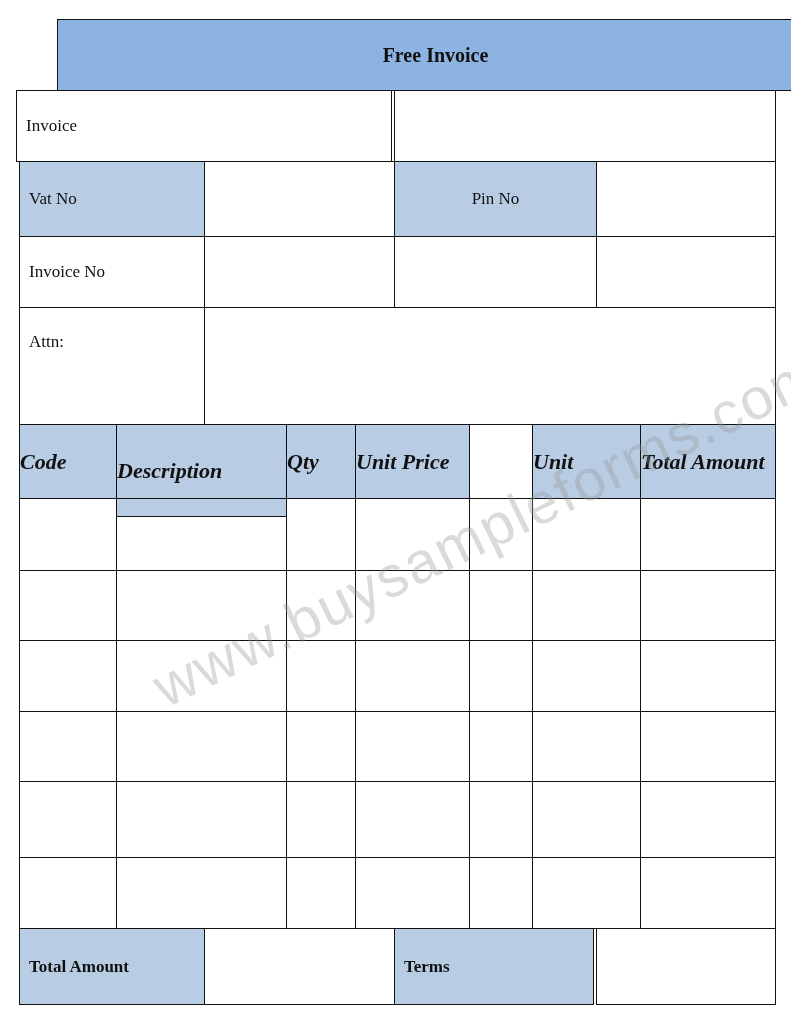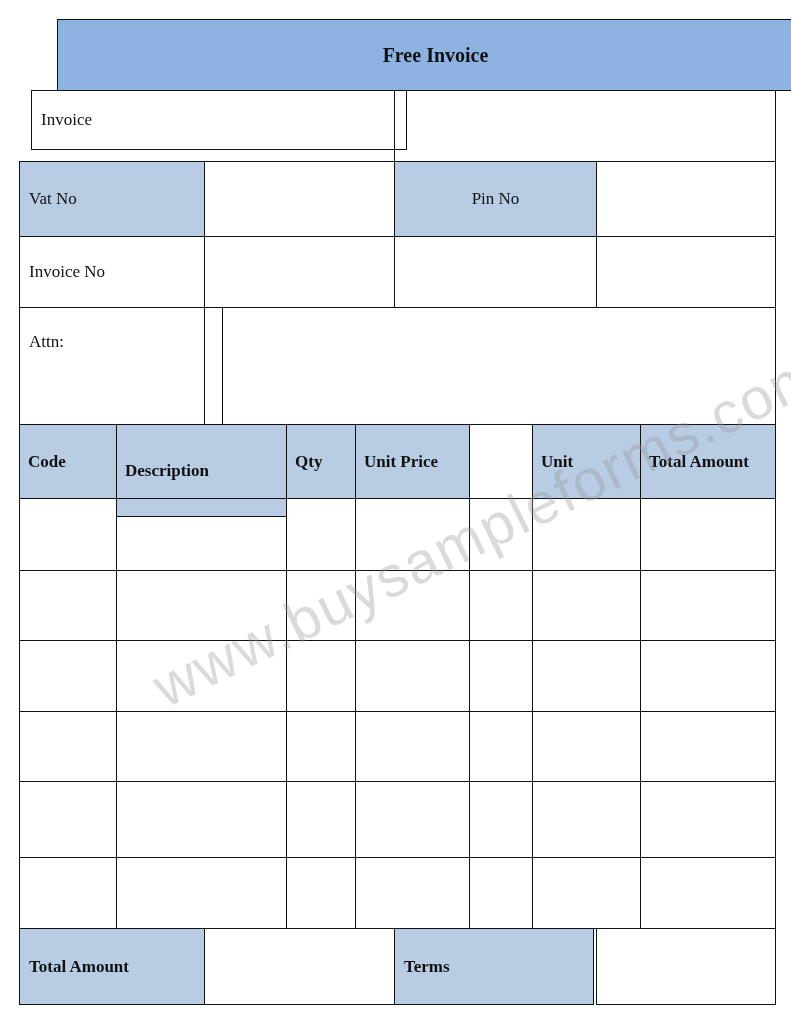--- a/index.html
+++ b/index.html
@@ -4,44 +4,44 @@
 <style>
   html, body { margin: 0; padding: 0; background: #ffffff; }
   body { width: 791px; height: 1024px; position: relative; overflow: hidden; font-family: "Liberation Serif", serif; color: #111; }
   .page { position: absolute; left: 0; top: 0; width: 791px; height: 1024px; }
   .cell { position: absolute; box-sizing: border-box; border: 1.5px solid #111; display: flex; align-items: center; font-size: 17px; }
   .shade { background: #b8cce4; }
   .title { background: #8db3e2; justify-content: center; font-weight: bold; font-size: 20px; margin-left: 38px; }
   .pad { padding-left: 9px; }
   .center { justify-content: center; }
   .top { align-items: flex-start; padding-top: 24px; }
-  .hdr { font-weight: bold; font-size: 17px; padding-left: 8px; }
+  .hdr { font-weight: bold; font-style: italic; font-size: 22px; }
   .foot { font-weight: bold; font-size: 17px; padding-left: 9px; }
   .watermark { position: absolute; left: 120px; top: 500px; font-family: "Liberation Sans", sans-serif; font-size: 58px; color: rgba(150,150,150,0.35); transform: rotate(-26deg); transform-origin: left top; white-space: nowrap; pointer-events: none; letter-spacing: 2px; }
 </style>
 </head>
 <body>
 
 <div class="page">
 
   <div class="cell title" style="left:19px;top:19px;width:757px;height:72px;">Free Invoice</div>
 
-  <div class="cell pad" style="left:31px;top:90px;width:376px;height:60px;text-align:right;">Invoice</div>
+  <div class="cell pad" style="left:16px;top:90px;width:376px;height:72px;text-align:right;">Invoice</div>
   <div class="cell pad" style="left:394px;top:90px;width:382px;height:72px;"></div>
 
   <div class="cell shade pad" style="left:19px;top:161px;width:186px;height:76px;">Vat No</div>
   <div class="cell pad" style="left:204px;top:161px;width:191px;height:76px;"></div>
   <div class="cell shade center" style="left:394px;top:161px;width:203px;height:76px;">Pin No</div>
   <div class="cell pad" style="left:596px;top:161px;width:180px;height:76px;"></div>
 
   <div class="cell pad" style="left:19px;top:236px;width:186px;height:72px;">Invoice No</div>
   <div class="cell pad" style="left:204px;top:236px;width:191px;height:72px;"></div>
   <div class="cell pad" style="left:596px;top:236px;width:180px;height:72px;"></div>
 
-  <div class="cell pad top" style="left:19px;top:307px;width:204px;height:118px;">Attn:</div>
+  <div class="cell pad top" style="left:19px;top:307px;width:186px;height:118px;">Attn:</div>
   <div class="cell pad top" style="left:204px;top:307px;width:572px;height:118px;"></div>
 
   <div class="cell shade hdr" style="left:19px;top:424px;width:98px;height:75px;">Code</div>
   <div class="cell shade hdr" style="left:116px;top:424px;width:171px;height:93px;">Description</div>
   <div class="cell shade hdr" style="left:286px;top:424px;width:70px;height:75px;">Qty</div>
   <div class="cell shade hdr" style="left:355px;top:424px;width:115px;height:75px;">Unit Price</div>
   <div class="cell shade hdr" style="left:532px;top:424px;width:109px;height:75px;">Unit</div>
   <div class="cell shade hdr" style="left:640px;top:424px;width:136px;height:75px;">Total Amount</div>
 
   <div>

